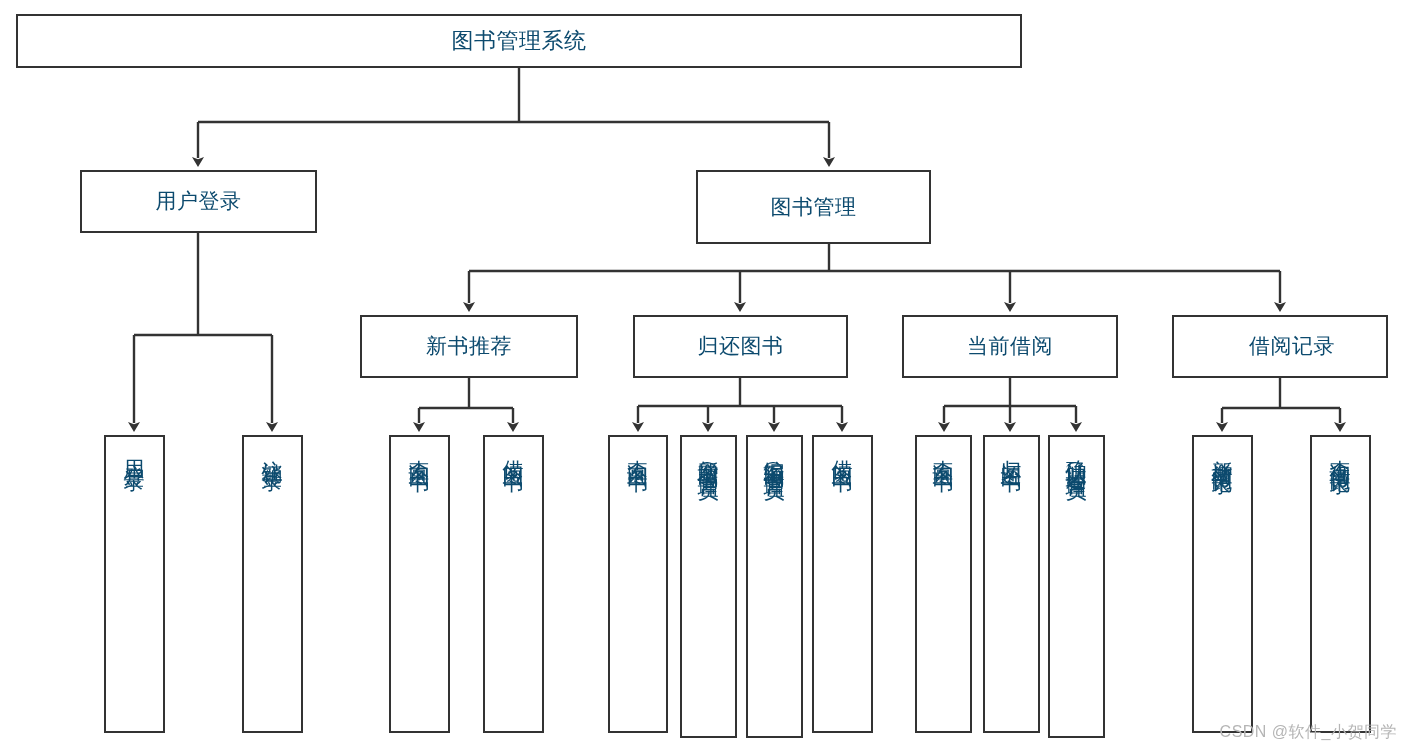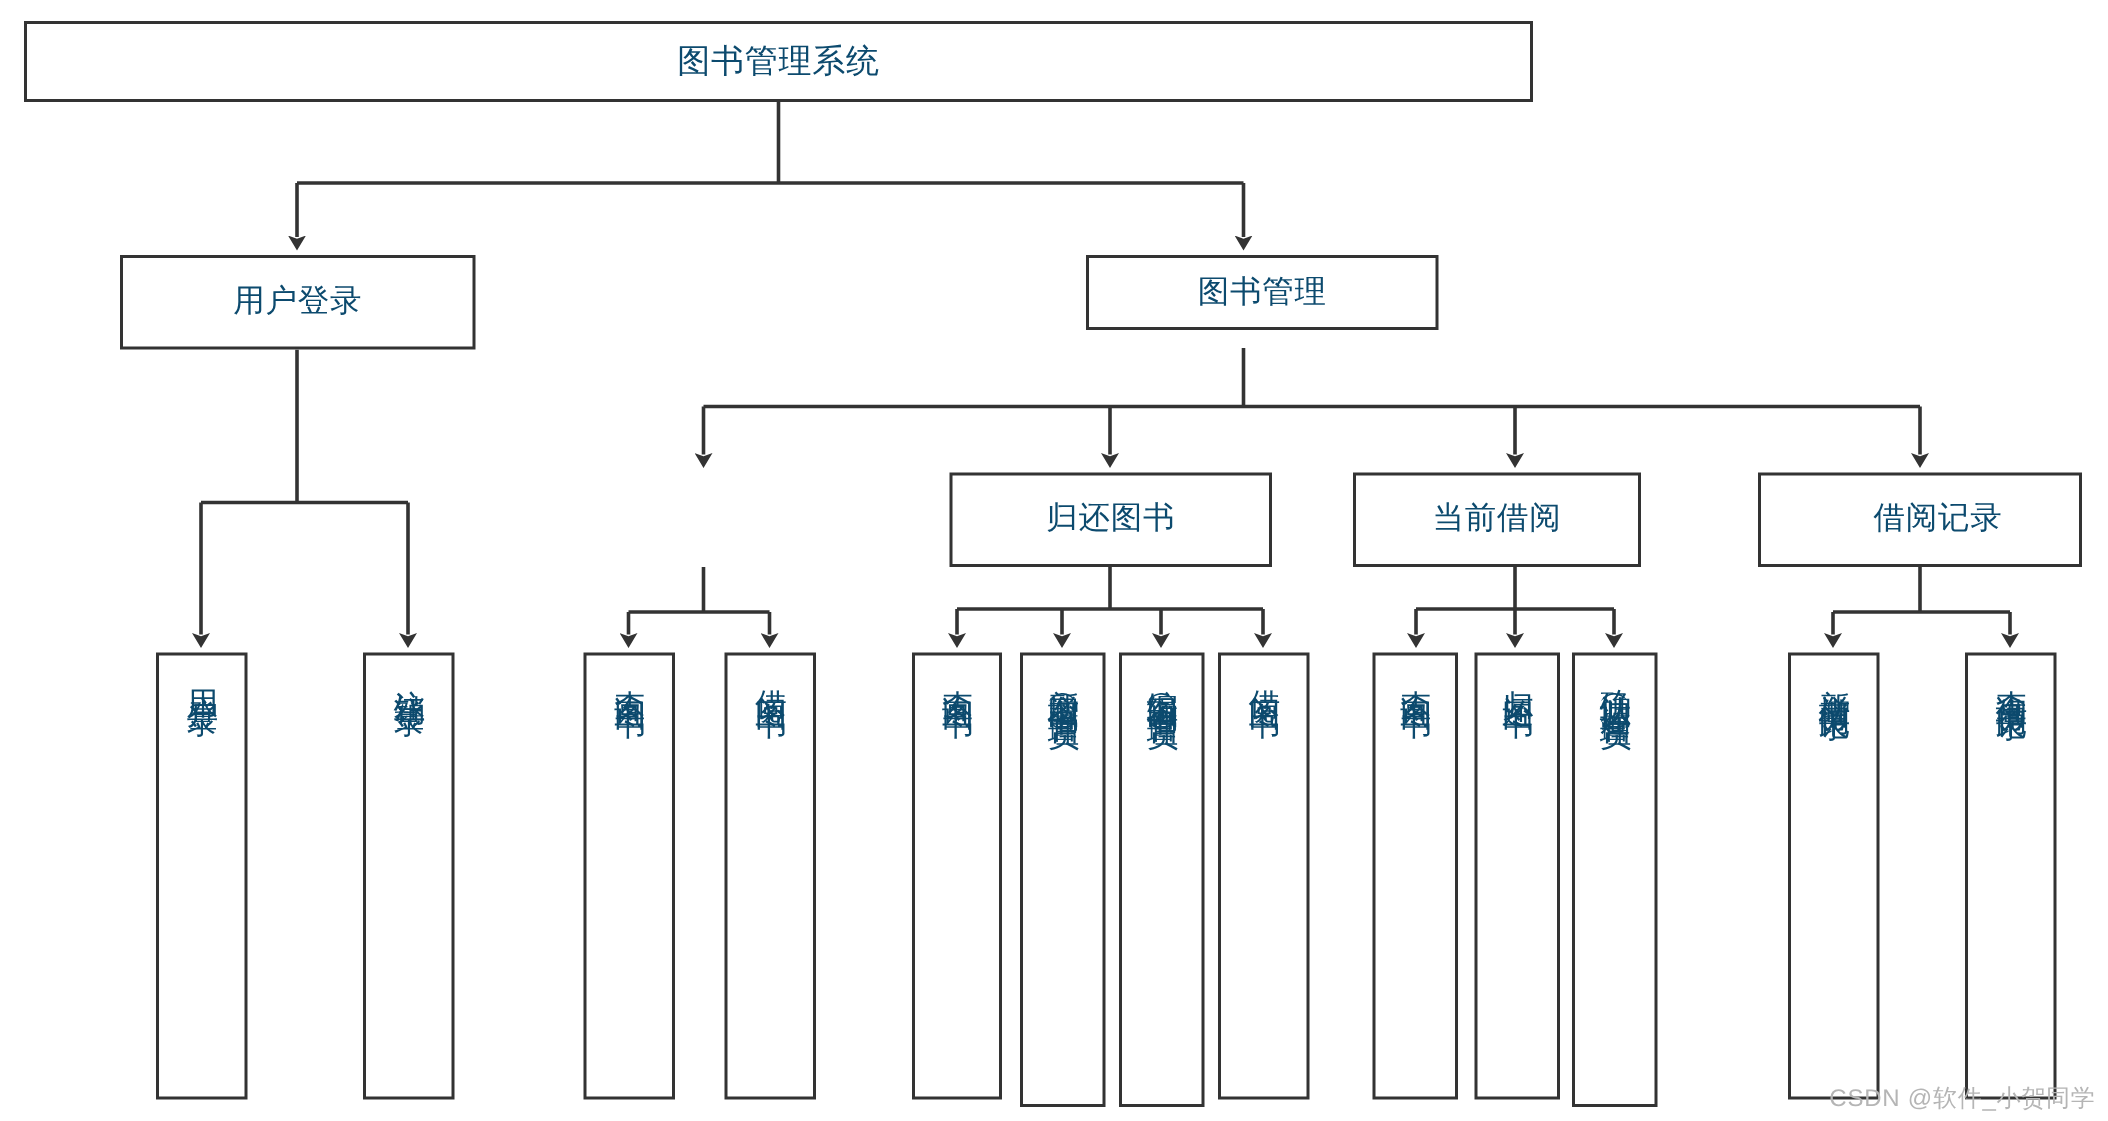--- a/index.html
+++ b/index.html
@@ -138,28 +138,31 @@
     </g>
   </svg>
 
   <div class="node horiz root" style="left:16px; top:14px; width:1006px; height:54px;">
     <span class="label">图书管理系统</span>
   </div>
 
   <div class="node horiz" style="left:80px; top:170px; width:237px; height:63px;">
     <span class="label">用户登录</span>
   </div>
-  <div class="node horiz" style="left:724px; top:170px; width:235px; height:50px;">
+  <div class="node horiz" style="left:696px; top:170px; width:235px; height:74px;">
     <span class="label">图书管理</span>
   </div>
 
+  <div class="node horiz" style="left:360px; top:315px; width:218px; height:63px;">
+    <span class="label">新书推荐</span>
+  </div>
   <div class="node horiz" style="left:633px; top:315px; width:215px; height:63px;">
     <span class="label">归还图书</span>
   </div>
-  <div class="node horiz" style="left:902px; top:315px; width:192px; height:63px;">
+  <div class="node horiz" style="left:902px; top:315px; width:216px; height:63px;">
     <span class="label">当前借阅</span>
   </div>
   <div class="node horiz" style="left:1172px; top:315px; width:216px; height:63px;padding-left:24px;">
     <span class="label">借阅记录</span>
   </div>
 
   <div class="node vert" style="left:104px; top:435px; width:61px; height:298px;">
     <span class="label">用户登录</span>
   </div>
   <div class="node vert" style="left:242px; top:435px; width:61px; height:298px;">

